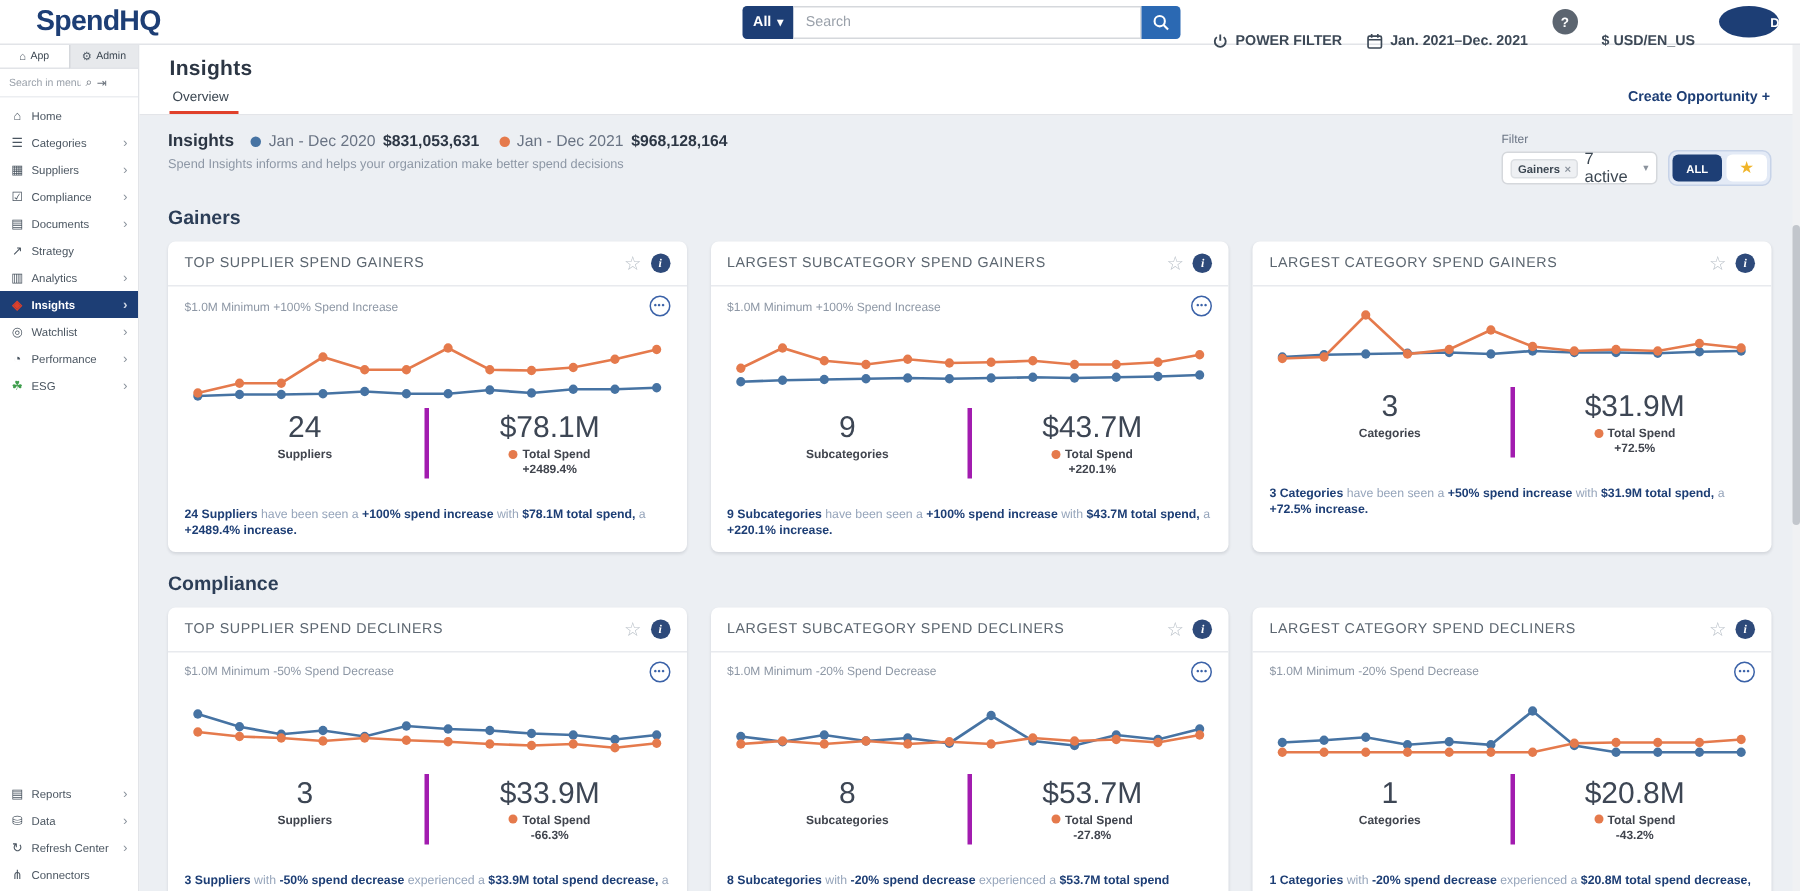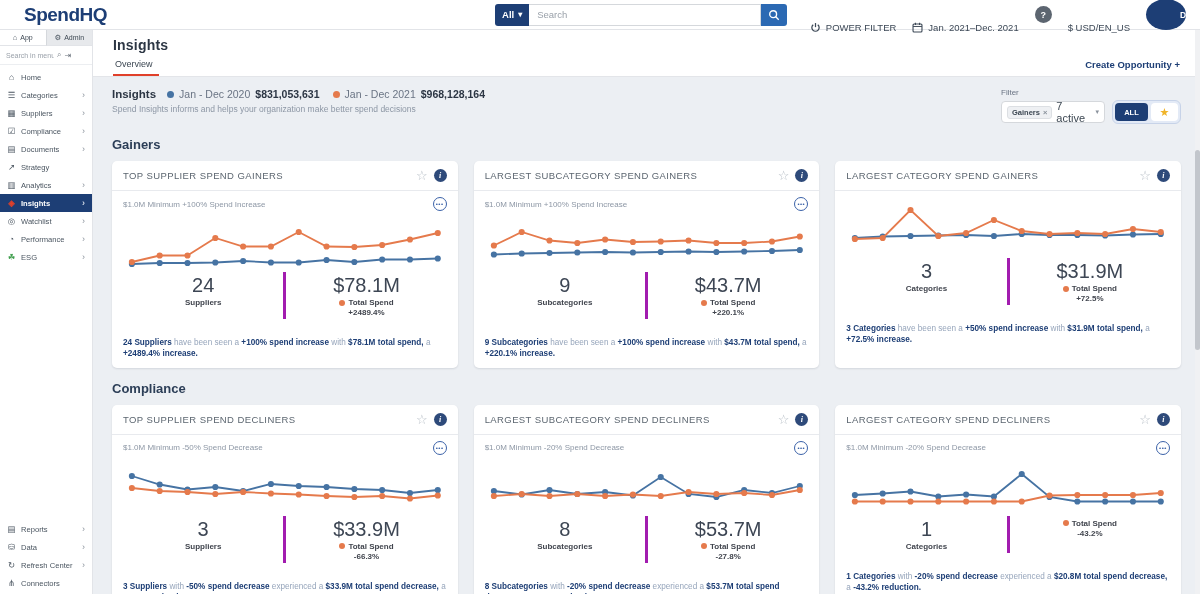--- a/index.html
+++ b/index.html
@@ -15,25 +15,25 @@
   .scope-btn { display:flex; align-items:center; gap:4px; background:#1d3e75; color:#fff;
     border:none; height:22px; padding:0 7px; font-size:9.5px; font-weight:bold;
     border-radius:3px 0 0 3px; cursor:pointer; }
   .scope-btn .caret { font-size:8px; }
   .search-input { width:232px; height:22px; border:1px solid #d5d8dc; border-left:none;
     font-size:9.5px; padding:0 8px; color:#444; outline:none; }
   .search-input::placeholder { color:#9aa1aa; }
   .search-btn { width:26px; height:22px; background:#2b69b3; border:none; border-radius:0 3px 3px 0;
     cursor:pointer; display:flex; align-items:center; justify-content:center; }
   .topbar-right { margin-left:auto; display:flex; align-items:center; gap:16px; }
-  .tb-item { display:flex; align-items:center; gap:5px; font-size:9.5px; font-weight:normal;
+  .tb-item { display:flex; align-items:center; gap:5px; font-size:9.5px; font-weight:bold;
     color:#3c4856; cursor:pointer; white-space:nowrap;margin-top:26px; }
   .help-circle { width:17px; height:17px; border-radius:50%; background:#5c6570; color:#fff;
     font-size:9px; font-weight:bold; display:flex; align-items:center; justify-content:center; cursor:pointer; }
-  .avatar { width:21px; height:31px; border-radius:50%; background:#1d3e75; color:#fff;
+  .avatar { width:21px; height:21px; border-radius:50%; background:#1d3e75; color:#fff;
     font-size:8.5px; font-weight:bold; display:flex; align-items:center; justify-content:center; cursor:pointer;padding-left:40px; }
 
   
   .layout { flex:1; display:flex; min-height:0; }
   .sidebar { width:93px; background:#fff; border-right:1px solid #e2e4e8; display:flex;
     flex-direction:column; flex:0 0 93px; }
   .side-tabs { display:flex; height:16px; flex:0 0 16px; }
   .side-tab { flex:1; display:flex; align-items:center; justify-content:center; gap:3px;
     font-size:7px; color:#3c4752; cursor:pointer; border-bottom:1px solid #e2e4e8; }
   .side-tab.admin { background:#e7e9ec; border-left:1px solid #d5d8dc; }
@@ -634,20 +634,21 @@
                       <circle cx="262.6363636363636" cy="38" r="3.1" fill="#e57a4c"></circle>
                       <circle cx="290.8181818181818" cy="38" r="3.1" fill="#e57a4c"></circle>
                       <circle cx="319" cy="36" r="3.1" fill="#e57a4c"></circle>
                     </svg>
       <div class="stats">
         <div class="stat">
           <div class="big">1</div>
           <div class="stat-label">Categories</div>
         </div>
         <div class="stat right">
+          <div class="big">$20.8M</div>
           <div class="stat-label">
                           <span class="odot"></span>
                           <span>Total Spend</span>
                         </div>
           <div class="stat-label">-43.2%</div>
         </div>
       </div>
       <div class="desc"><span class="b">1 Categories</span><span class="l"> with </span><span class="b">-20% spend decrease</span><span class="l"> experienced a </span><span class="b">$20.8M total spend decrease,</span><span class="l"> a </span><span class="b">-43.2% reduction.</span></div>
     </div>
   </div>

